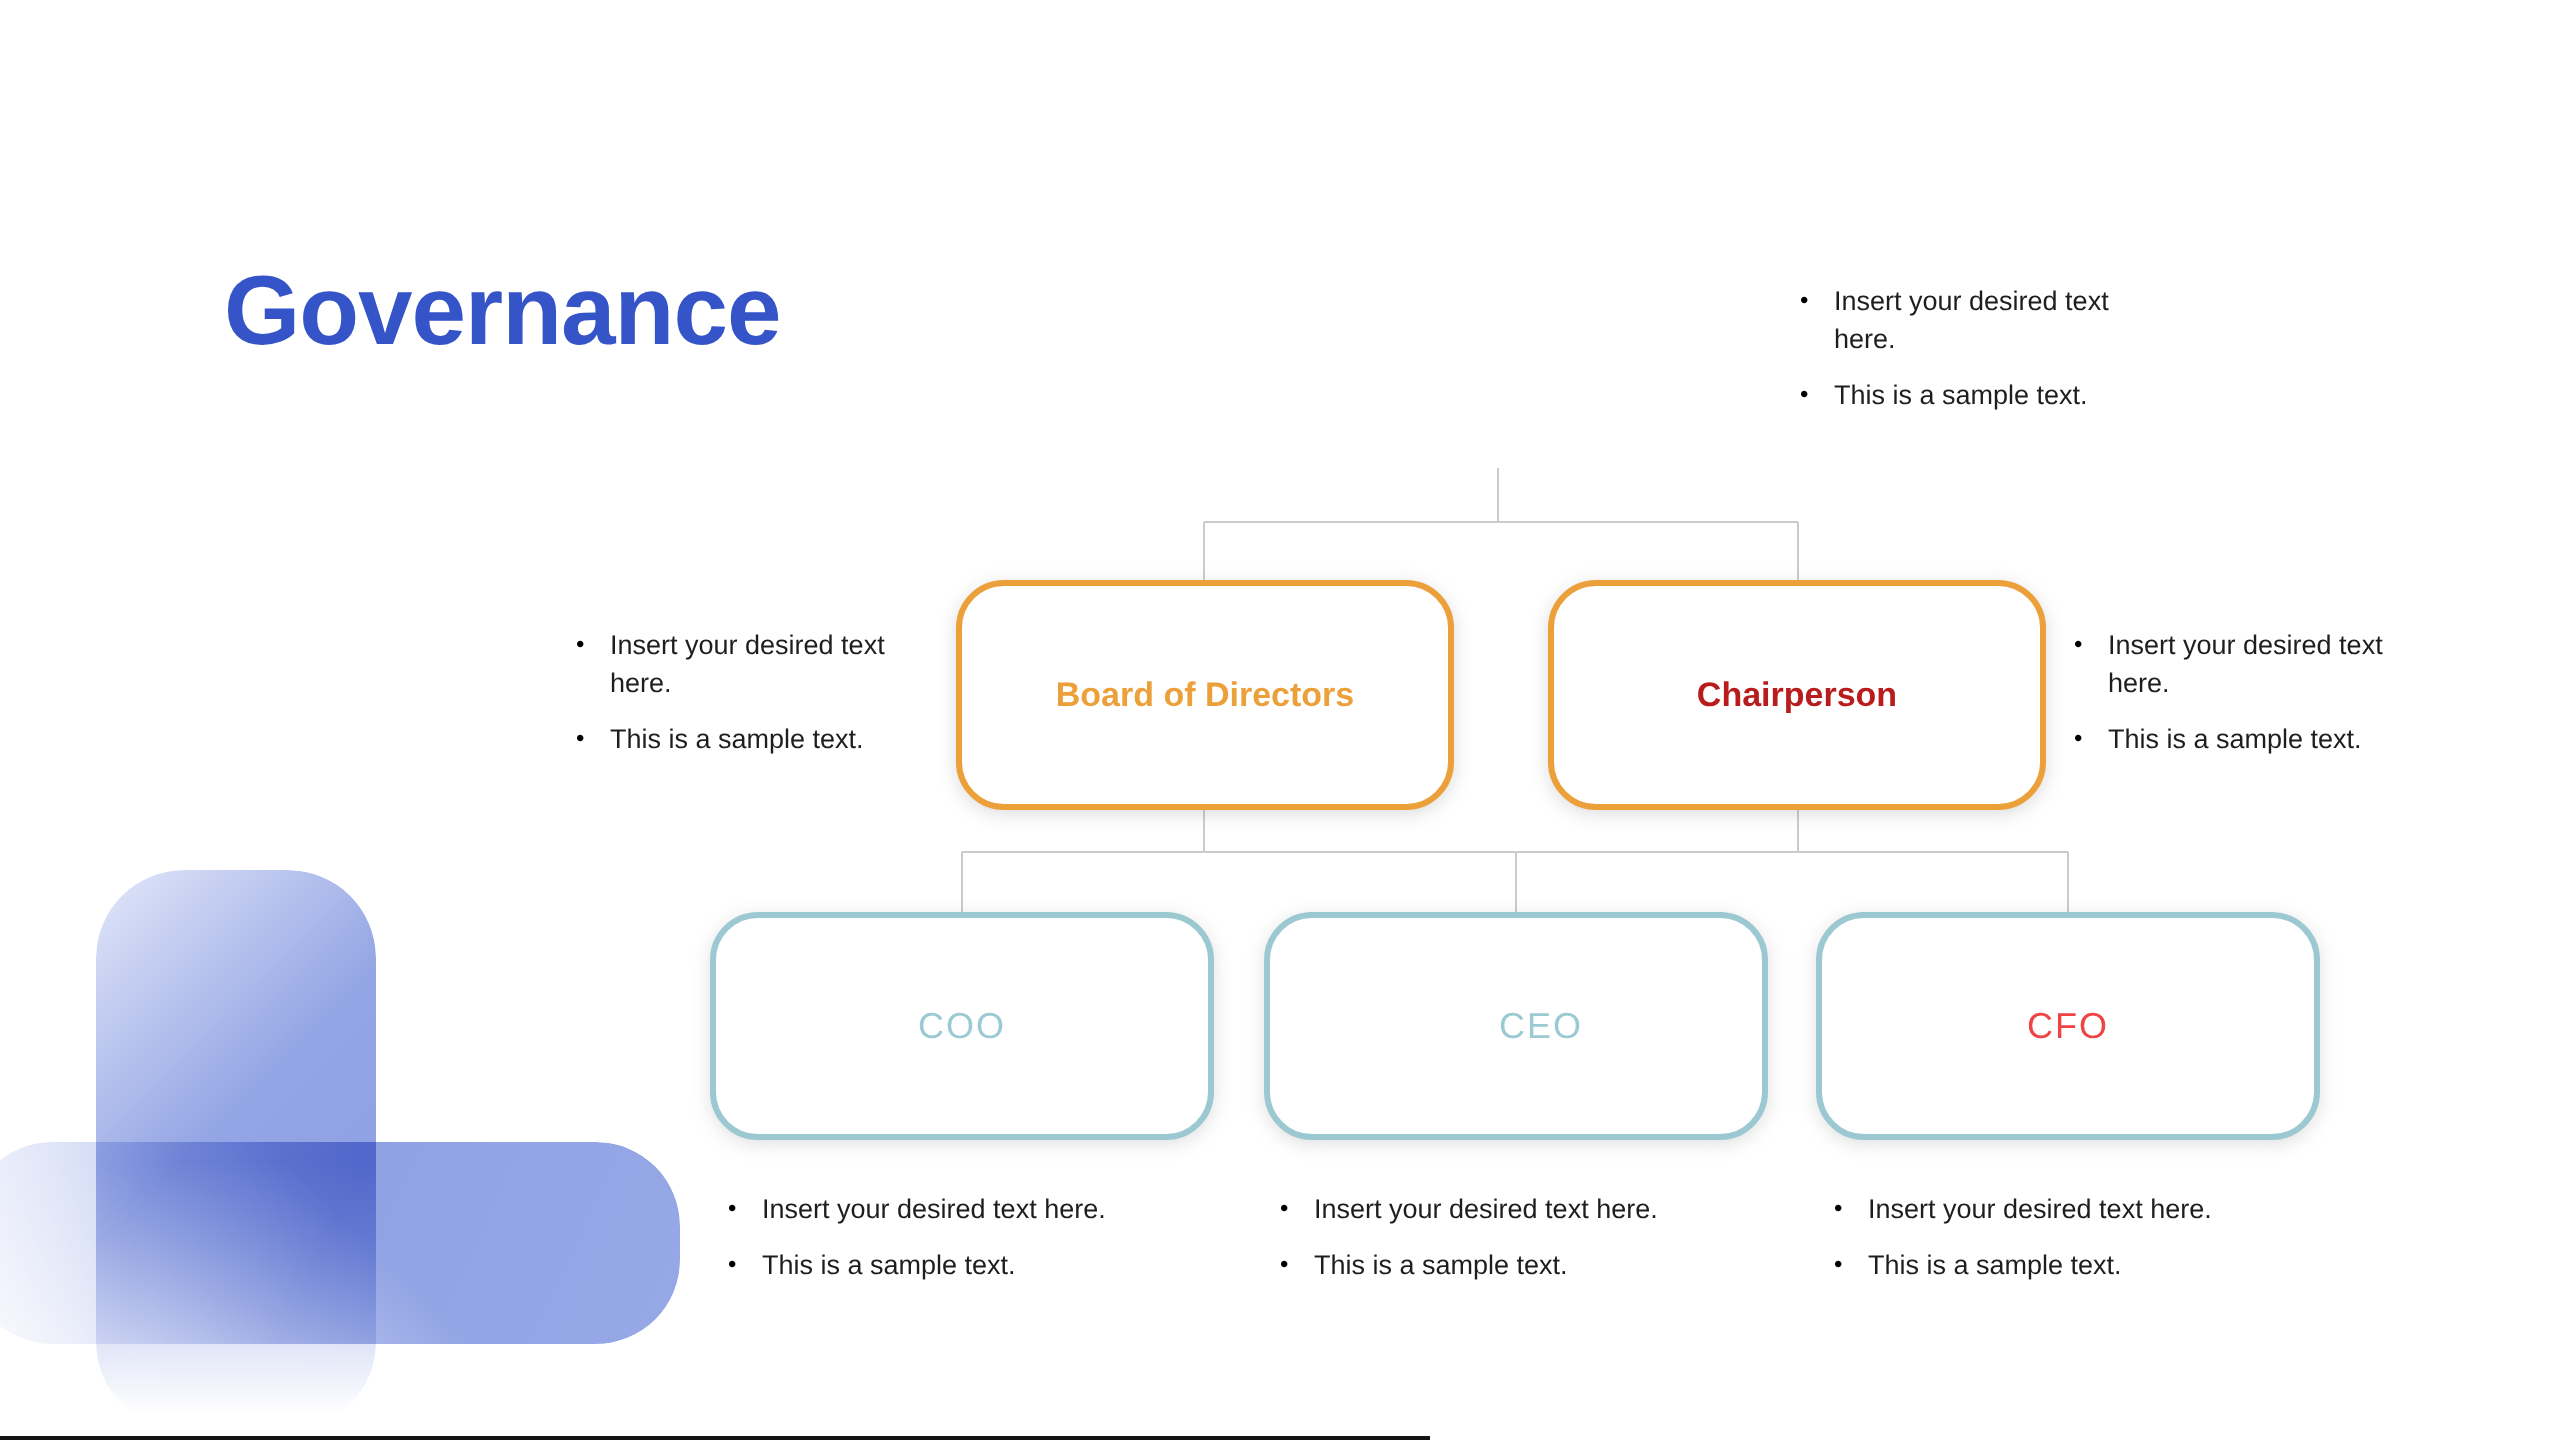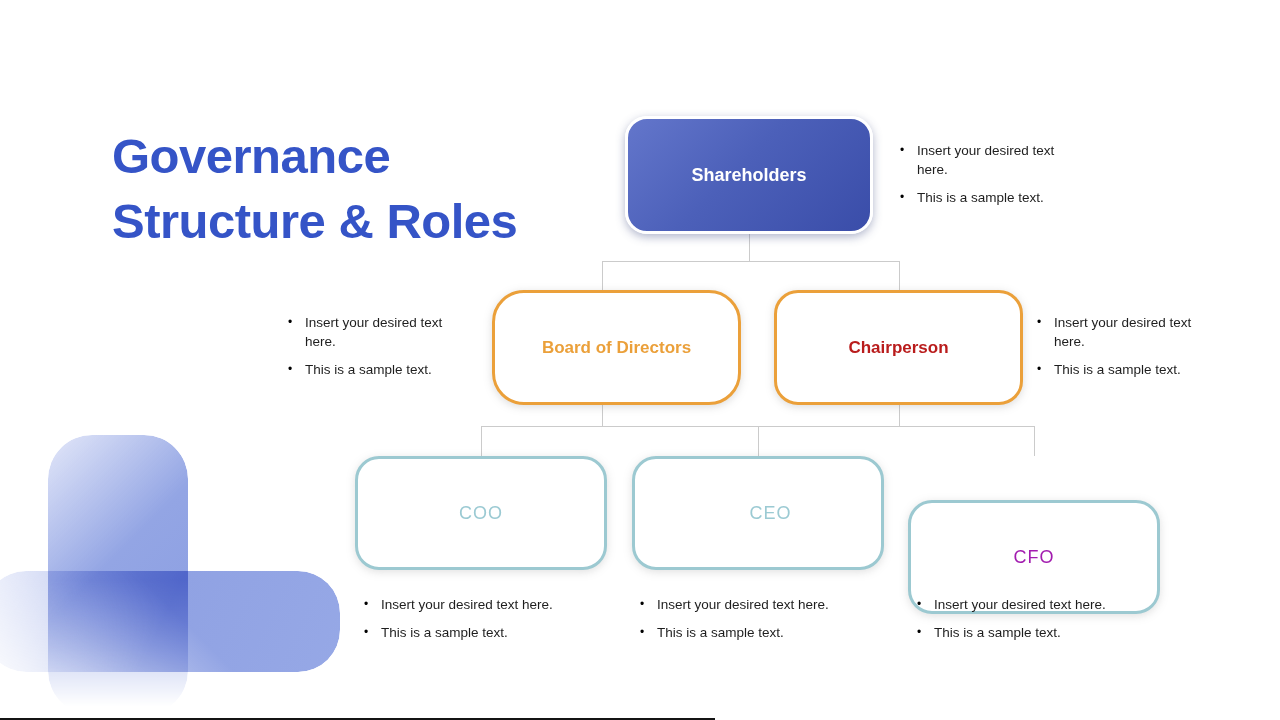--- a/index.html
+++ b/index.html
@@ -51,21 +51,21 @@
     left:625px;top:116px;width:248px;height:118px;
     border-radius:22px;border:3px solid #ffffff;
     color:#ffffff;font-size:18px;font-weight:700;
     box-shadow:0 3px 10px rgba(80,92,140,0.45);
   }
   .node-l2{
     width:249px;height:115px;border-radius:24px;
     border:3px solid #EBA03A;font-size:17px;font-weight:700;
     box-shadow:0 2px 9px rgba(130,130,130,0.28);
   }
-  .node-board{left:492px;top:290px;border-radius:32px;}
+  .node-board{left:478px;top:290px;}
   .node-chair{left:774px;top:290px;}
   .node-l3{
     width:252px;height:114px;border-radius:24px;
     border:3px solid #9CC9D1;font-size:18px;font-weight:400;letter-spacing:1px;
     box-shadow:0 2px 9px rgba(130,130,130,0.25);
   }
   .node-coo{left:355px;top:456px;}
   .node-ceo{left:632px;top:456px;}
   .node-cfo{left:908px;top:456px;}
 
@@ -85,56 +85,52 @@
 <body>
 
 <div class="slide">
 
   <div class="decor decor-v"></div>
   <div class="decor decor-h"></div>
   <div class="bottom-line"></div>
 
   <h1 class="title" style="color:#3554C7;">
     <span>Governance</span><br>
-    <span>Structure &amp; Roles</span>
   </h1>
 
   <svg class="connectors" viewBox="0 0 1280 720" shape-rendering="crispEdges">
     <g stroke="#CBCBCB" stroke-width="1" fill="none">
       <line x1="749" y1="234" x2="749" y2="261"></line>
       <line x1="602" y1="261" x2="899" y2="261"></line>
       <line x1="602" y1="261" x2="602" y2="290"></line>
       <line x1="899" y1="261" x2="899" y2="290"></line>
       <line x1="602" y1="405" x2="602" y2="426"></line>
       <line x1="899" y1="405" x2="899" y2="426"></line>
       <line x1="481" y1="426" x2="1034" y2="426"></line>
       <line x1="481" y1="426" x2="481" y2="456"></line>
       <line x1="758" y1="426" x2="758" y2="456"></line>
       <line x1="1034" y1="426" x2="1034" y2="456"></line>
     </g>
   </svg>
 
-  <div class="node node-primary" style="background:linear-gradient(135deg,#6376CB 0%,#4C60B9 45%,#3A4DA9 100%);">
-    <span>Shareholders</span>
-  </div>
 
   <div class="node node-l2 node-board" style="color:#EBA03A;">
     <span>Board of Directors</span>
   </div>
   <div class="node node-l2 node-chair" style="color:#b91c1c;">
     <span>Chairperson</span>
   </div>
 
   <div class="node node-l3 node-coo" style="color:#9BCAD3;">
     <span>COO</span>
   </div>
   <div class="node node-l3 node-ceo" style="color:#9BCAD3;padding-left:25px;">
     <span>CEO</span>
   </div>
-  <div class="node node-l3 node-cfo" style="color:#a21caf;margin-top:44px;">
+  <div class="node node-l3 node-cfo" style="color:#ef4444;">
     <span>CFO</span>
   </div>
 
   <div class="note narrow note-shareholders">
     <div class="item">
       <span class="dot">•</span>
       <span class="txt">Insert your desired text here.</span>
     </div>
     <div class="item">
       <span class="dot">•</span>

